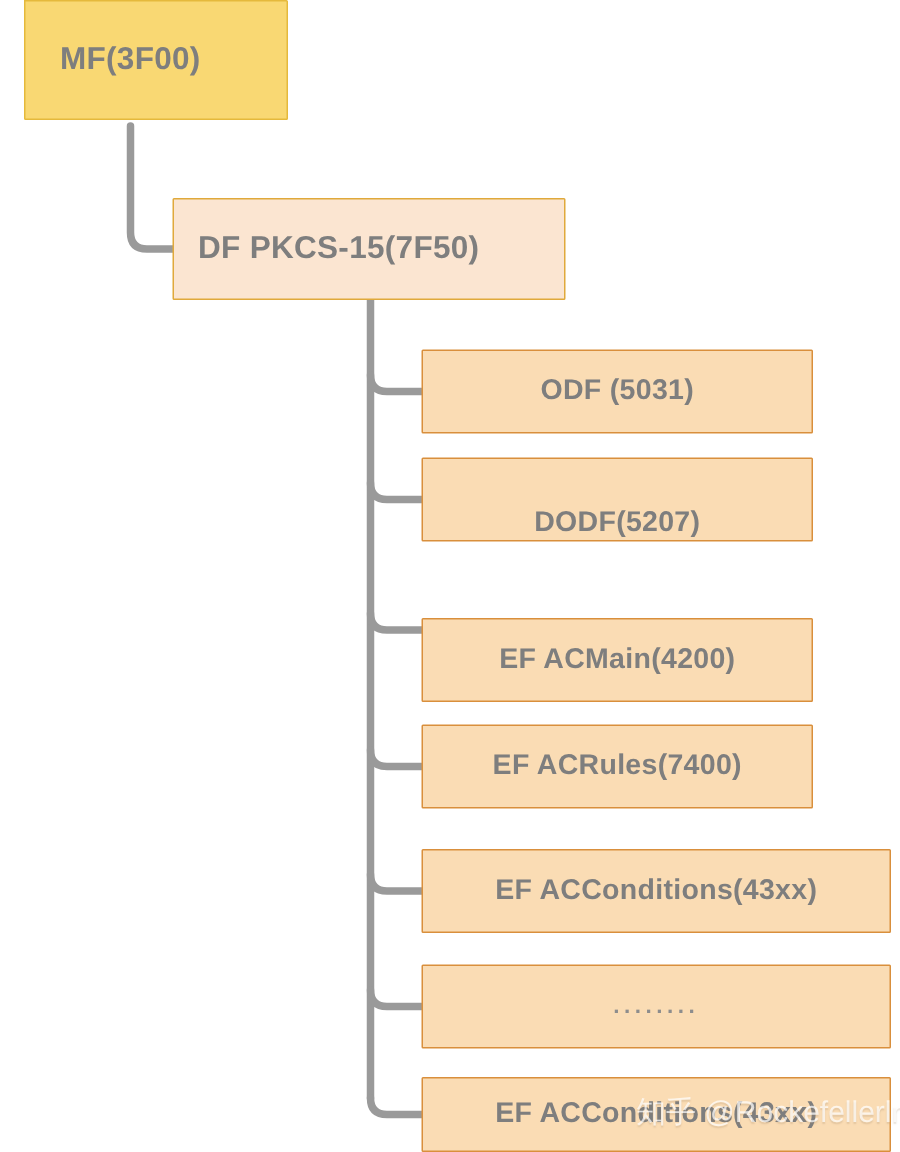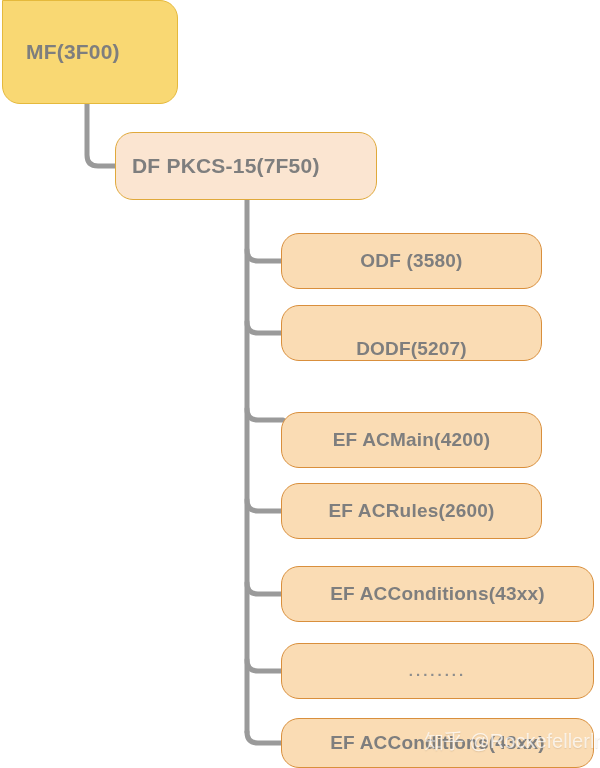--- a/index.html
+++ b/index.html
@@ -29,21 +29,21 @@
     height: 768px;
     pointer-events: none;
   }
 
   .node {
     position: absolute;
     box-sizing: border-box;
     display: flex;
     align-items: center;
     justify-content: center;
-    border-radius: 18px;
+    border-radius: 1px;
     border-style: solid;
     border-width: 1.6px;
     font-weight: bold;
     letter-spacing: 0.2px;
     text-align: center;
     line-height: 1.1;
   }
 
   .node-label {
     display: block;
@@ -112,42 +112,42 @@
       <path d="M 247 250 Q 247 261 258 261 L 283 261"></path>
       <path d="M 247 322 Q 247 333 258 333 L 283 333"></path>
       <path d="M 247 409 Q 247 420 258 420 L 283 420"></path>
       <path d="M 247 500 Q 247 511 258 511 L 283 511"></path>
       <path d="M 247 583 Q 247 594 258 594 L 283 594"></path>
       <path d="M 247 660 Q 247 671 258 671 L 283 671"></path>
       <path d="M 247 732 Q 247 743 258 743 L 283 743"></path>
     </g>
   </svg>
 
-  <div class="node root" style="left:2px; top:0px; width:176px; height:104px;">
+  <div class="node root" style="left:16px; top:0px; width:176px; height:80px;">
     <span class="node-label">MF(3F00)</span>
   </div>
 
   <div class="node branch" style="left:115px; top:132px; width:262px; height:68px;">
     <span class="node-label">DF PKCS-15(7F50)</span>
   </div>
 
   <div class="node leaf" style="left:281px; top:233px; width:261px; height:56px;">
-    <span class="node-label">ODF (3580)</span>
+    <span class="node-label">ODF (5031)</span>
   </div>
 
   <div class="node leaf" style="left:281px; top:305px; width:261px; height:56px;align-items:flex-end;">
     <span class="node-label">DODF(5207)</span>
   </div>
 
   <div class="node leaf" style="left:281px; top:392px; width:261px; height:56px;margin-top:20px;">
     <span class="node-label">EF ACMain(4200)</span>
   </div>
 
   <div class="node leaf" style="left:281px; top:483px; width:261px; height:56px;">
-    <span class="node-label">EF ACRules(2600)</span>
+    <span class="node-label">EF ACRules(7400)</span>
   </div>
 
   <div class="node leaf" style="left:281px; top:566px; width:313px; height:56px;">
     <span class="node-label">EF ACConditions(43xx)</span>
   </div>
 
   <div class="node leaf dots" style="left:281px; top:643px; width:313px; height:56px;">
     <span class="node-label">........</span>
   </div>
 

